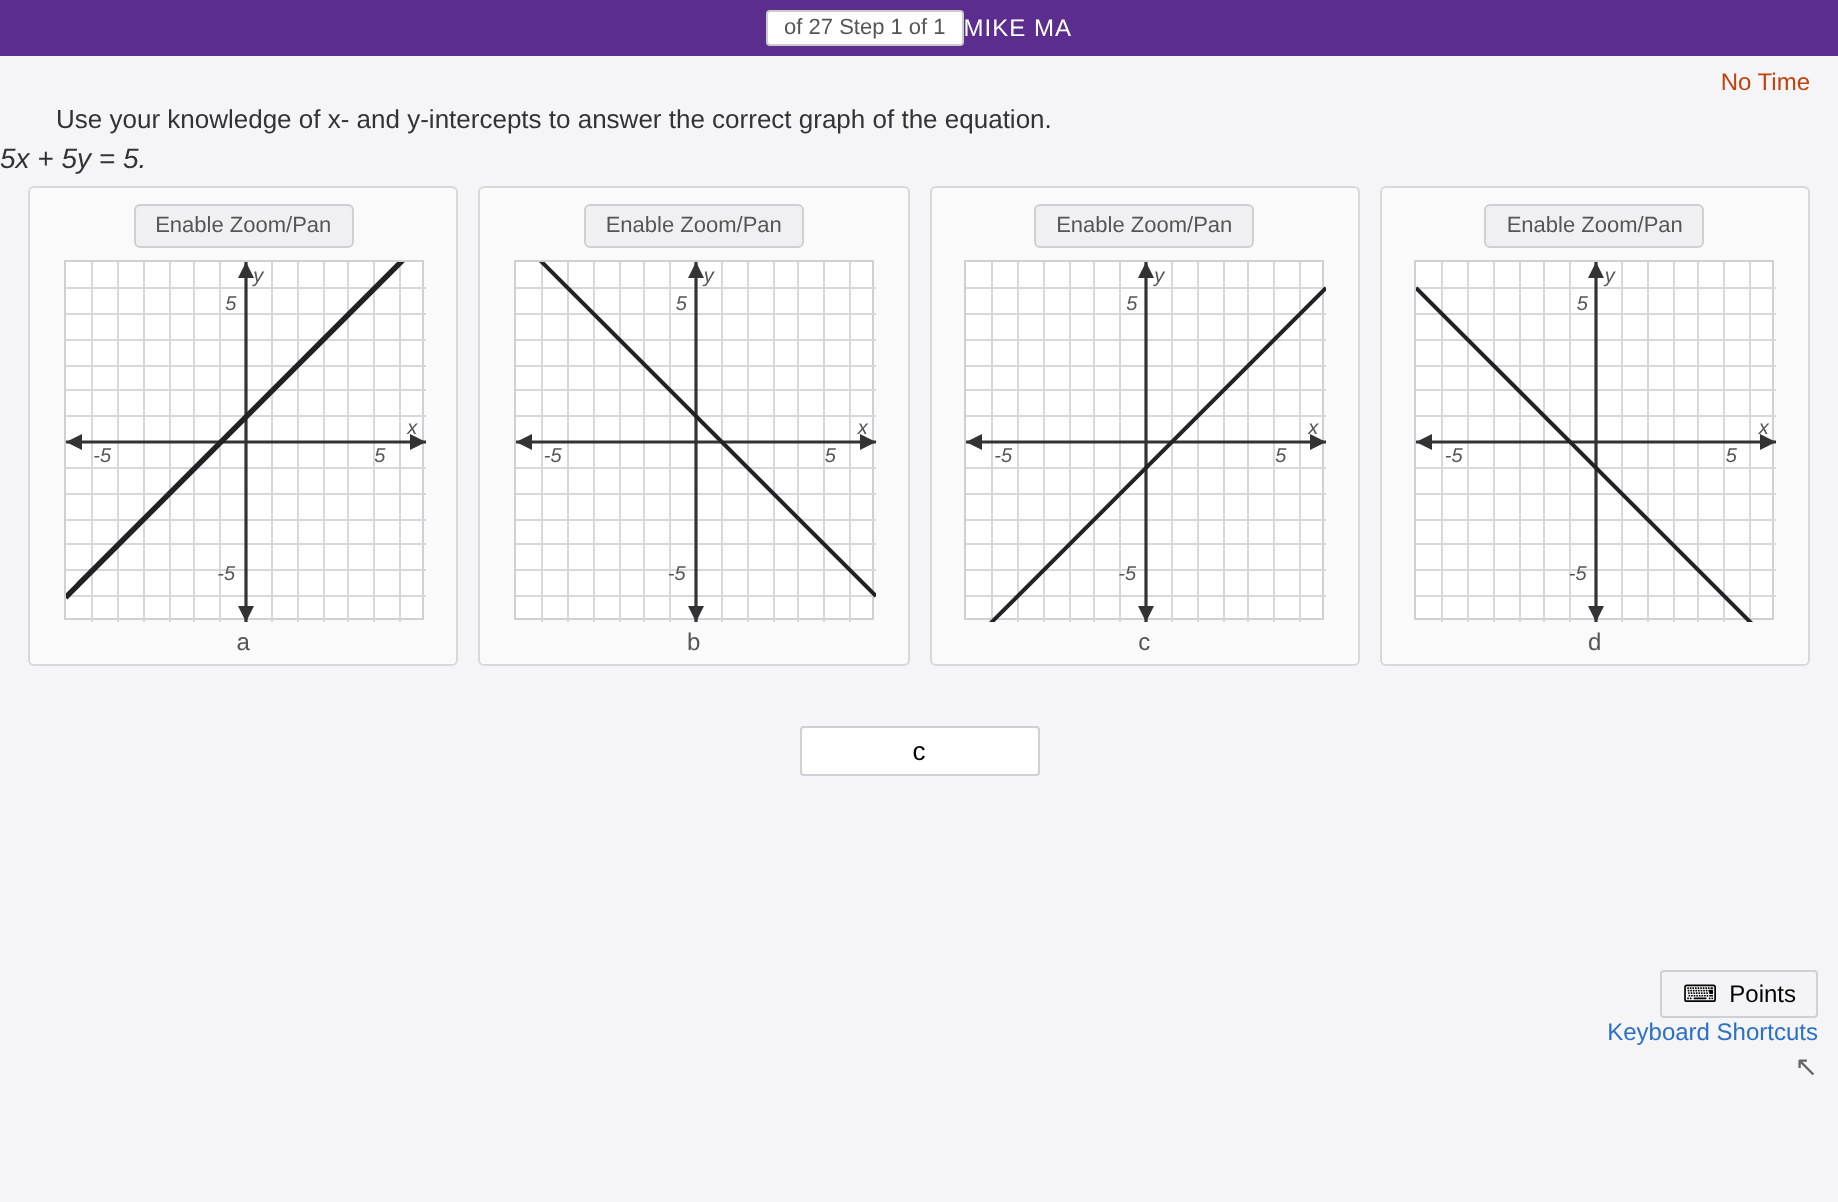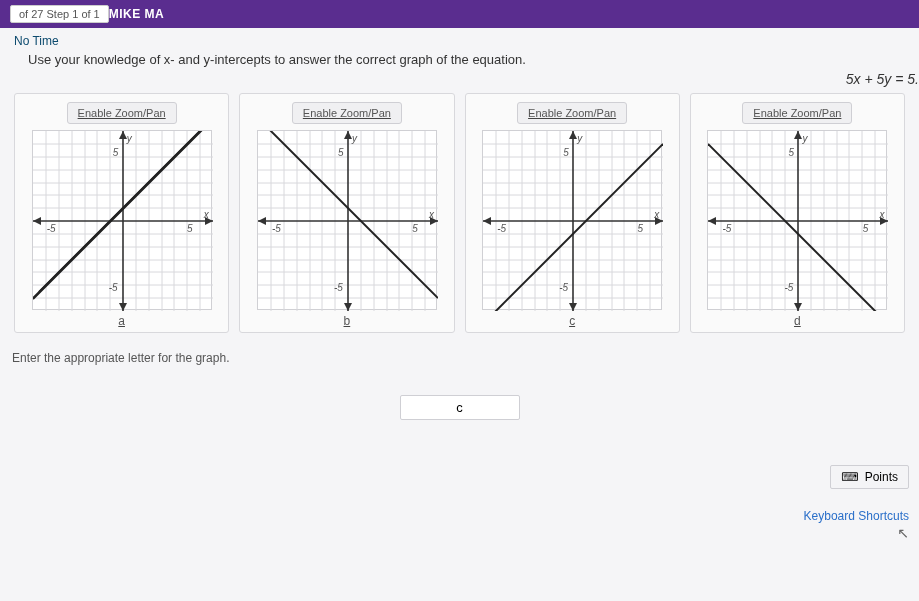--- a/index.html
+++ b/index.html
@@ -10,70 +10,69 @@
     width: 919px;
     height: 601px;
     overflow: hidden;
     position: relative;
   }
   .topbar {
     background: #5a2d8f;
     height: 28px;
     display: flex;
     align-items: center;
-    justify-content: flex-start;
+    justify-content: center;
     padding: 0 10px;
     color: #fff;
     font-size: 12px;
   }
   .topbar-left { display: flex; align-items: center; gap: 10px; }
   .step-info {
     background: #fff;
     color: #555;
     border: 1px solid #ccc;
     font-size: 11px;
     padding: 2px 8px;
     border-radius: 2px;
   }
-  .username { font-weight: bold; letter-spacing: .5px; }
+  .username { font-weight: normal; letter-spacing: .5px; }
   .subhead {
     display: flex;
-    justify-content: flex-start;
+    justify-content: flex-end;
     padding: 6px 14px 2px 14px;
     font-size: 12px;
-    color: #0c4a6e;
+    color: #c2410c;
   }
   .prompt {
     padding: 2px 14px 4px 28px;
     font-size: 13px;
     color: #333;
   }
   .equation {
-    text-align: right;
+    text-align: left;
     font-size: 14px;
     font-style: italic;
     color: #333;
     margin-bottom: 6px;
   }
   .graphs-row {
     display: flex;
     gap: 10px;
     padding: 0 14px;
     justify-content: space-between;
   }
   .graph-card {
     background: #fafafa;
     border: 1px solid #d8d8dc;
     border-radius: 3px;
     padding: 8px 8px 4px 8px;
     flex: 1;
     display: flex;
     flex-direction: column;
     align-items: center;
-    text-decoration: underline;
   }
   .zoom-btn {
     background: #f0f0f2;
     border: 1px solid #cfcfd4;
     color: #555;
     font-size: 11px;
     padding: 4px 10px;
     border-radius: 3px;
     margin-bottom: 6px;
     cursor: pointer;
@@ -118,21 +117,21 @@
     padding: 4px 10px;
     font-size: 12px;
     display: inline-flex;
     align-items: center;
     gap: 6px;
     cursor: pointer;
     border-radius: 2px;
   }
   .kbd-shortcuts {
     color: #2a6fc9;
-    margin-top: 20px;
+    margin-top: 0;
     cursor: pointer;
   }
   .answer-input-wrap {
     text-align: center;
     margin-top: 30px;
   }
   .answer-input {
     width: 120px;
     padding: 4px 8px;
     font-size: 13px;
@@ -382,21 +381,20 @@
       <span class="axis-lbl" style="right:18px;top:92px;">5</span>
       <span class="axis-lbl" style="left:80px;top:16px;">5</span>
       <span class="axis-lbl" style="left:76px;bottom:16px;">-5</span>
     </div>
     <div class="chart-label">d</div>
   </div>
 
 </div>
 
 <div class="answer-section">
-  <div class="enter-instr">Enter the appropriate letter for the graph.</div>
 </div>
 
 <div class="right-tools">
   <button class="keypad-btn">
     <span>⌨</span>
     <span>Points</span>
   </button>
   <div class="kbd-shortcuts">Keyboard Shortcuts</div>
   <div class="cursor-icon">↖</div>
 </div>

